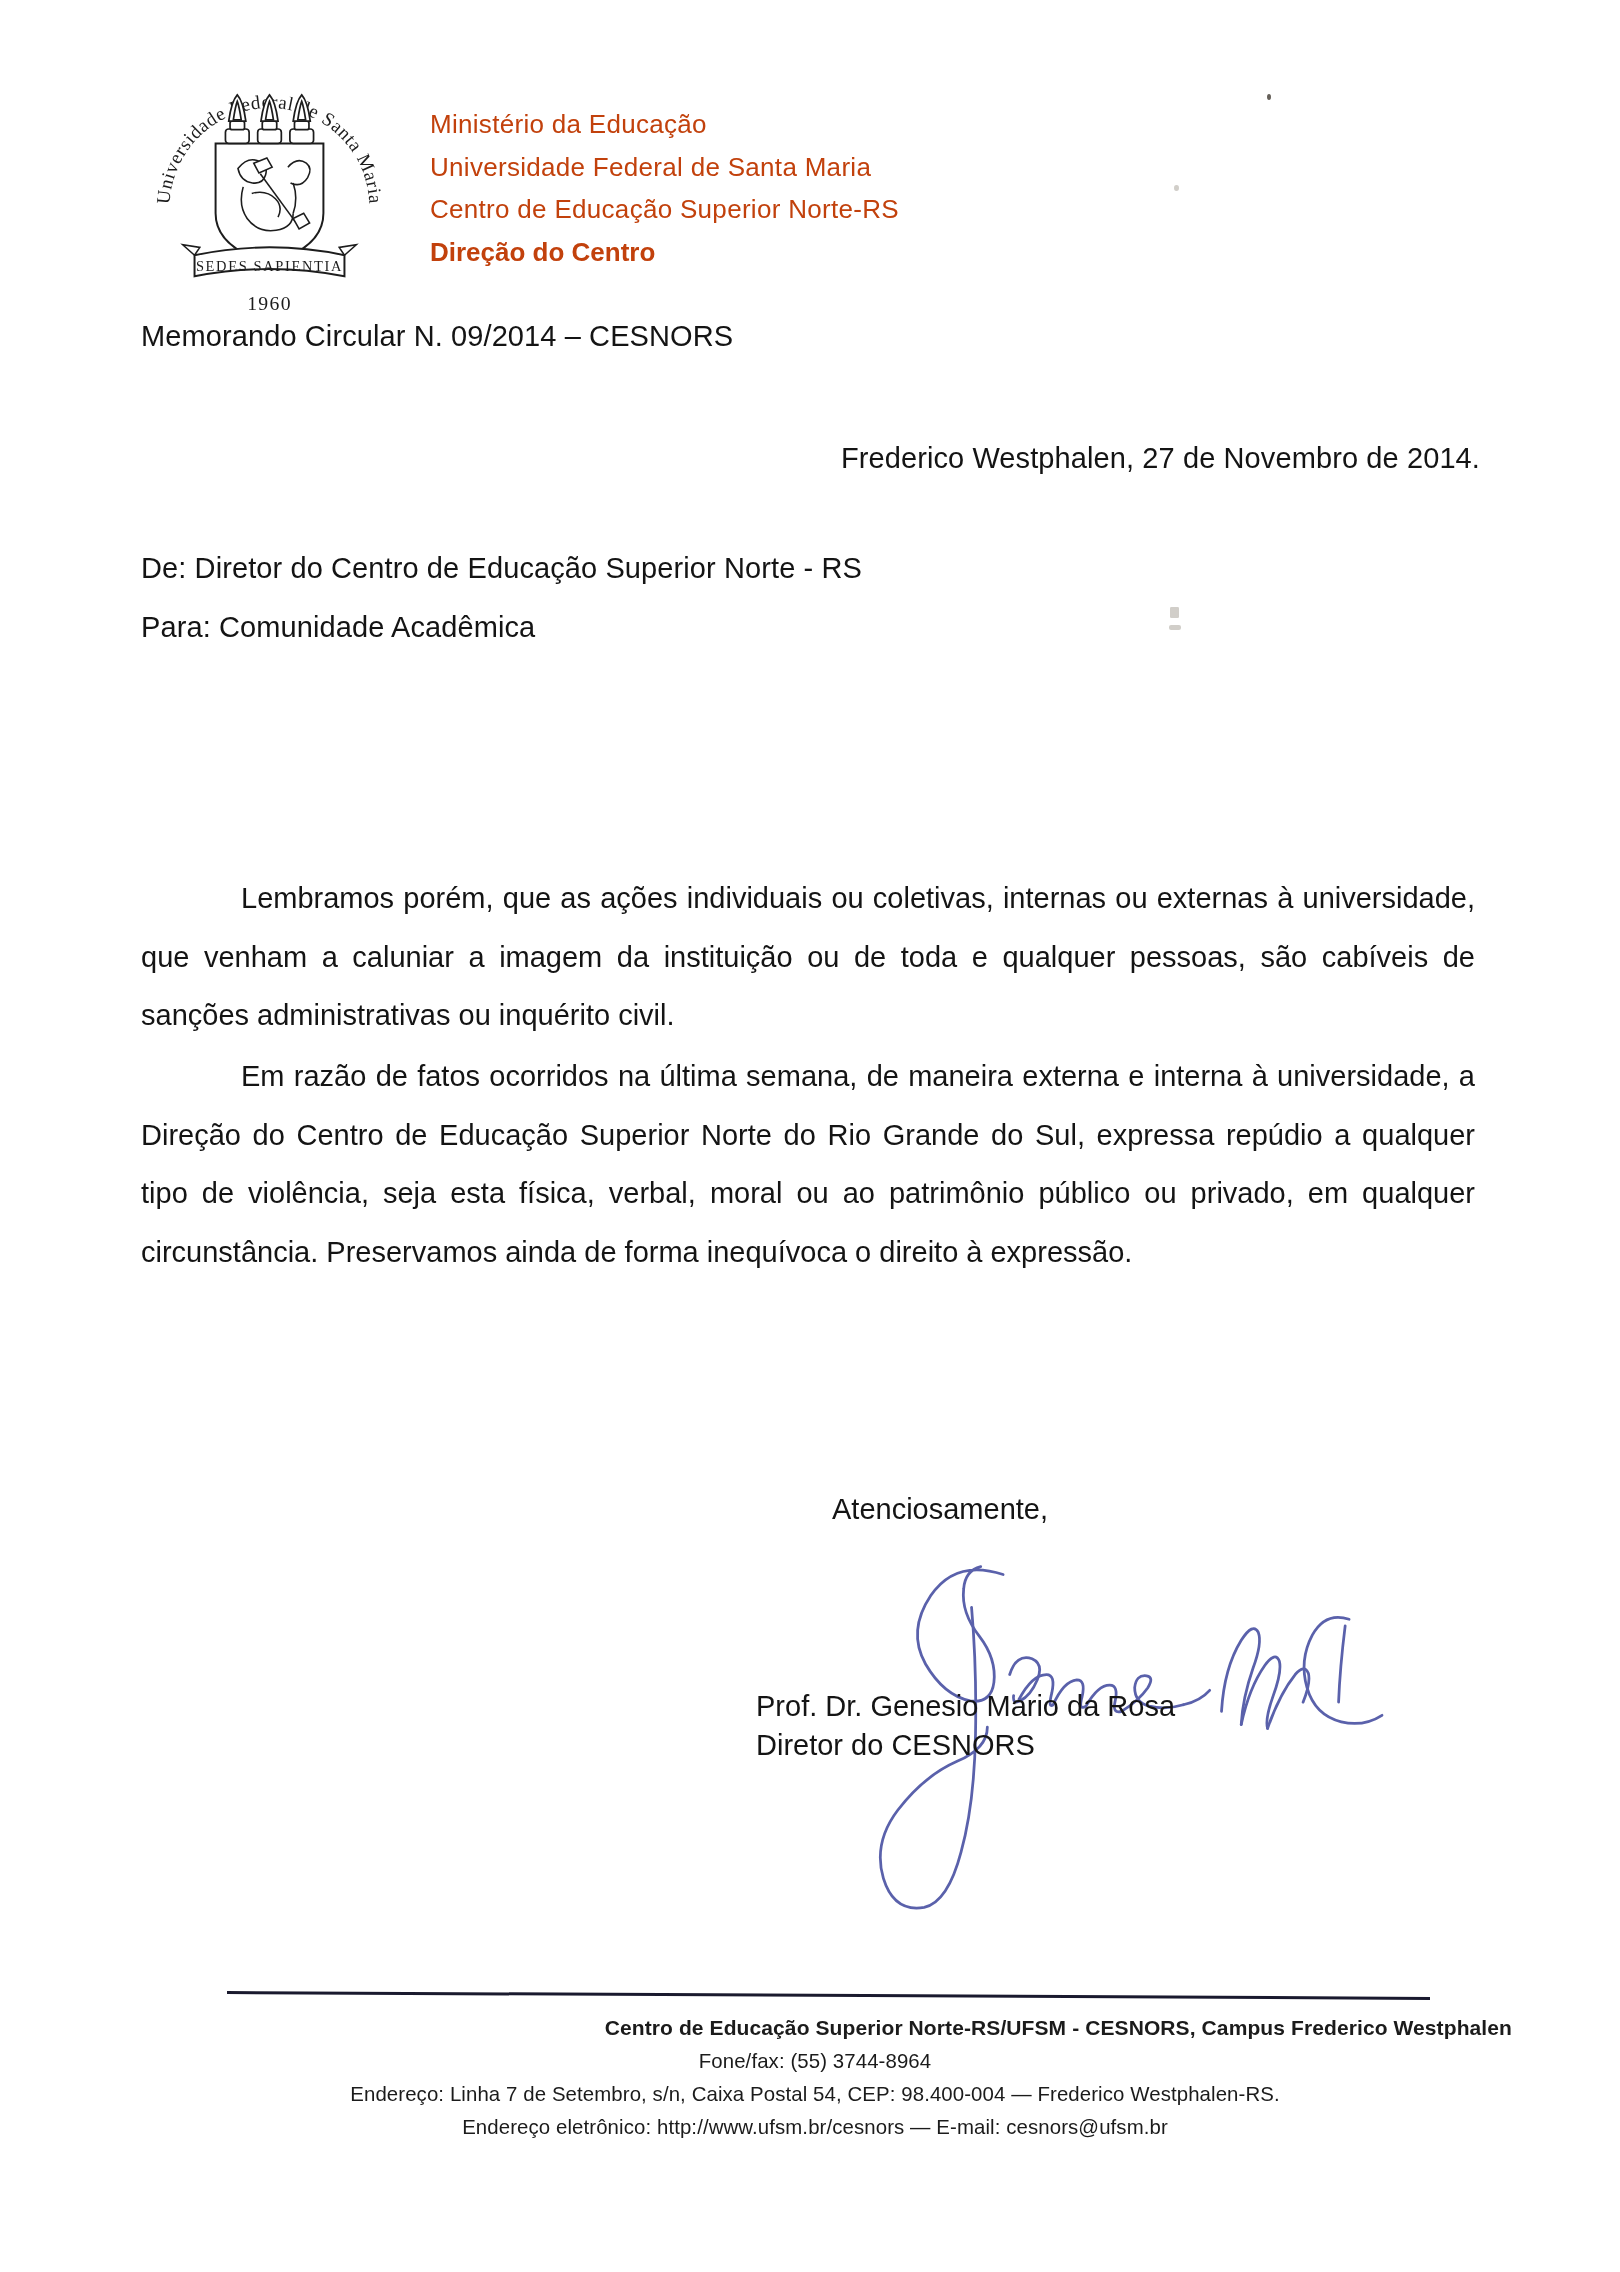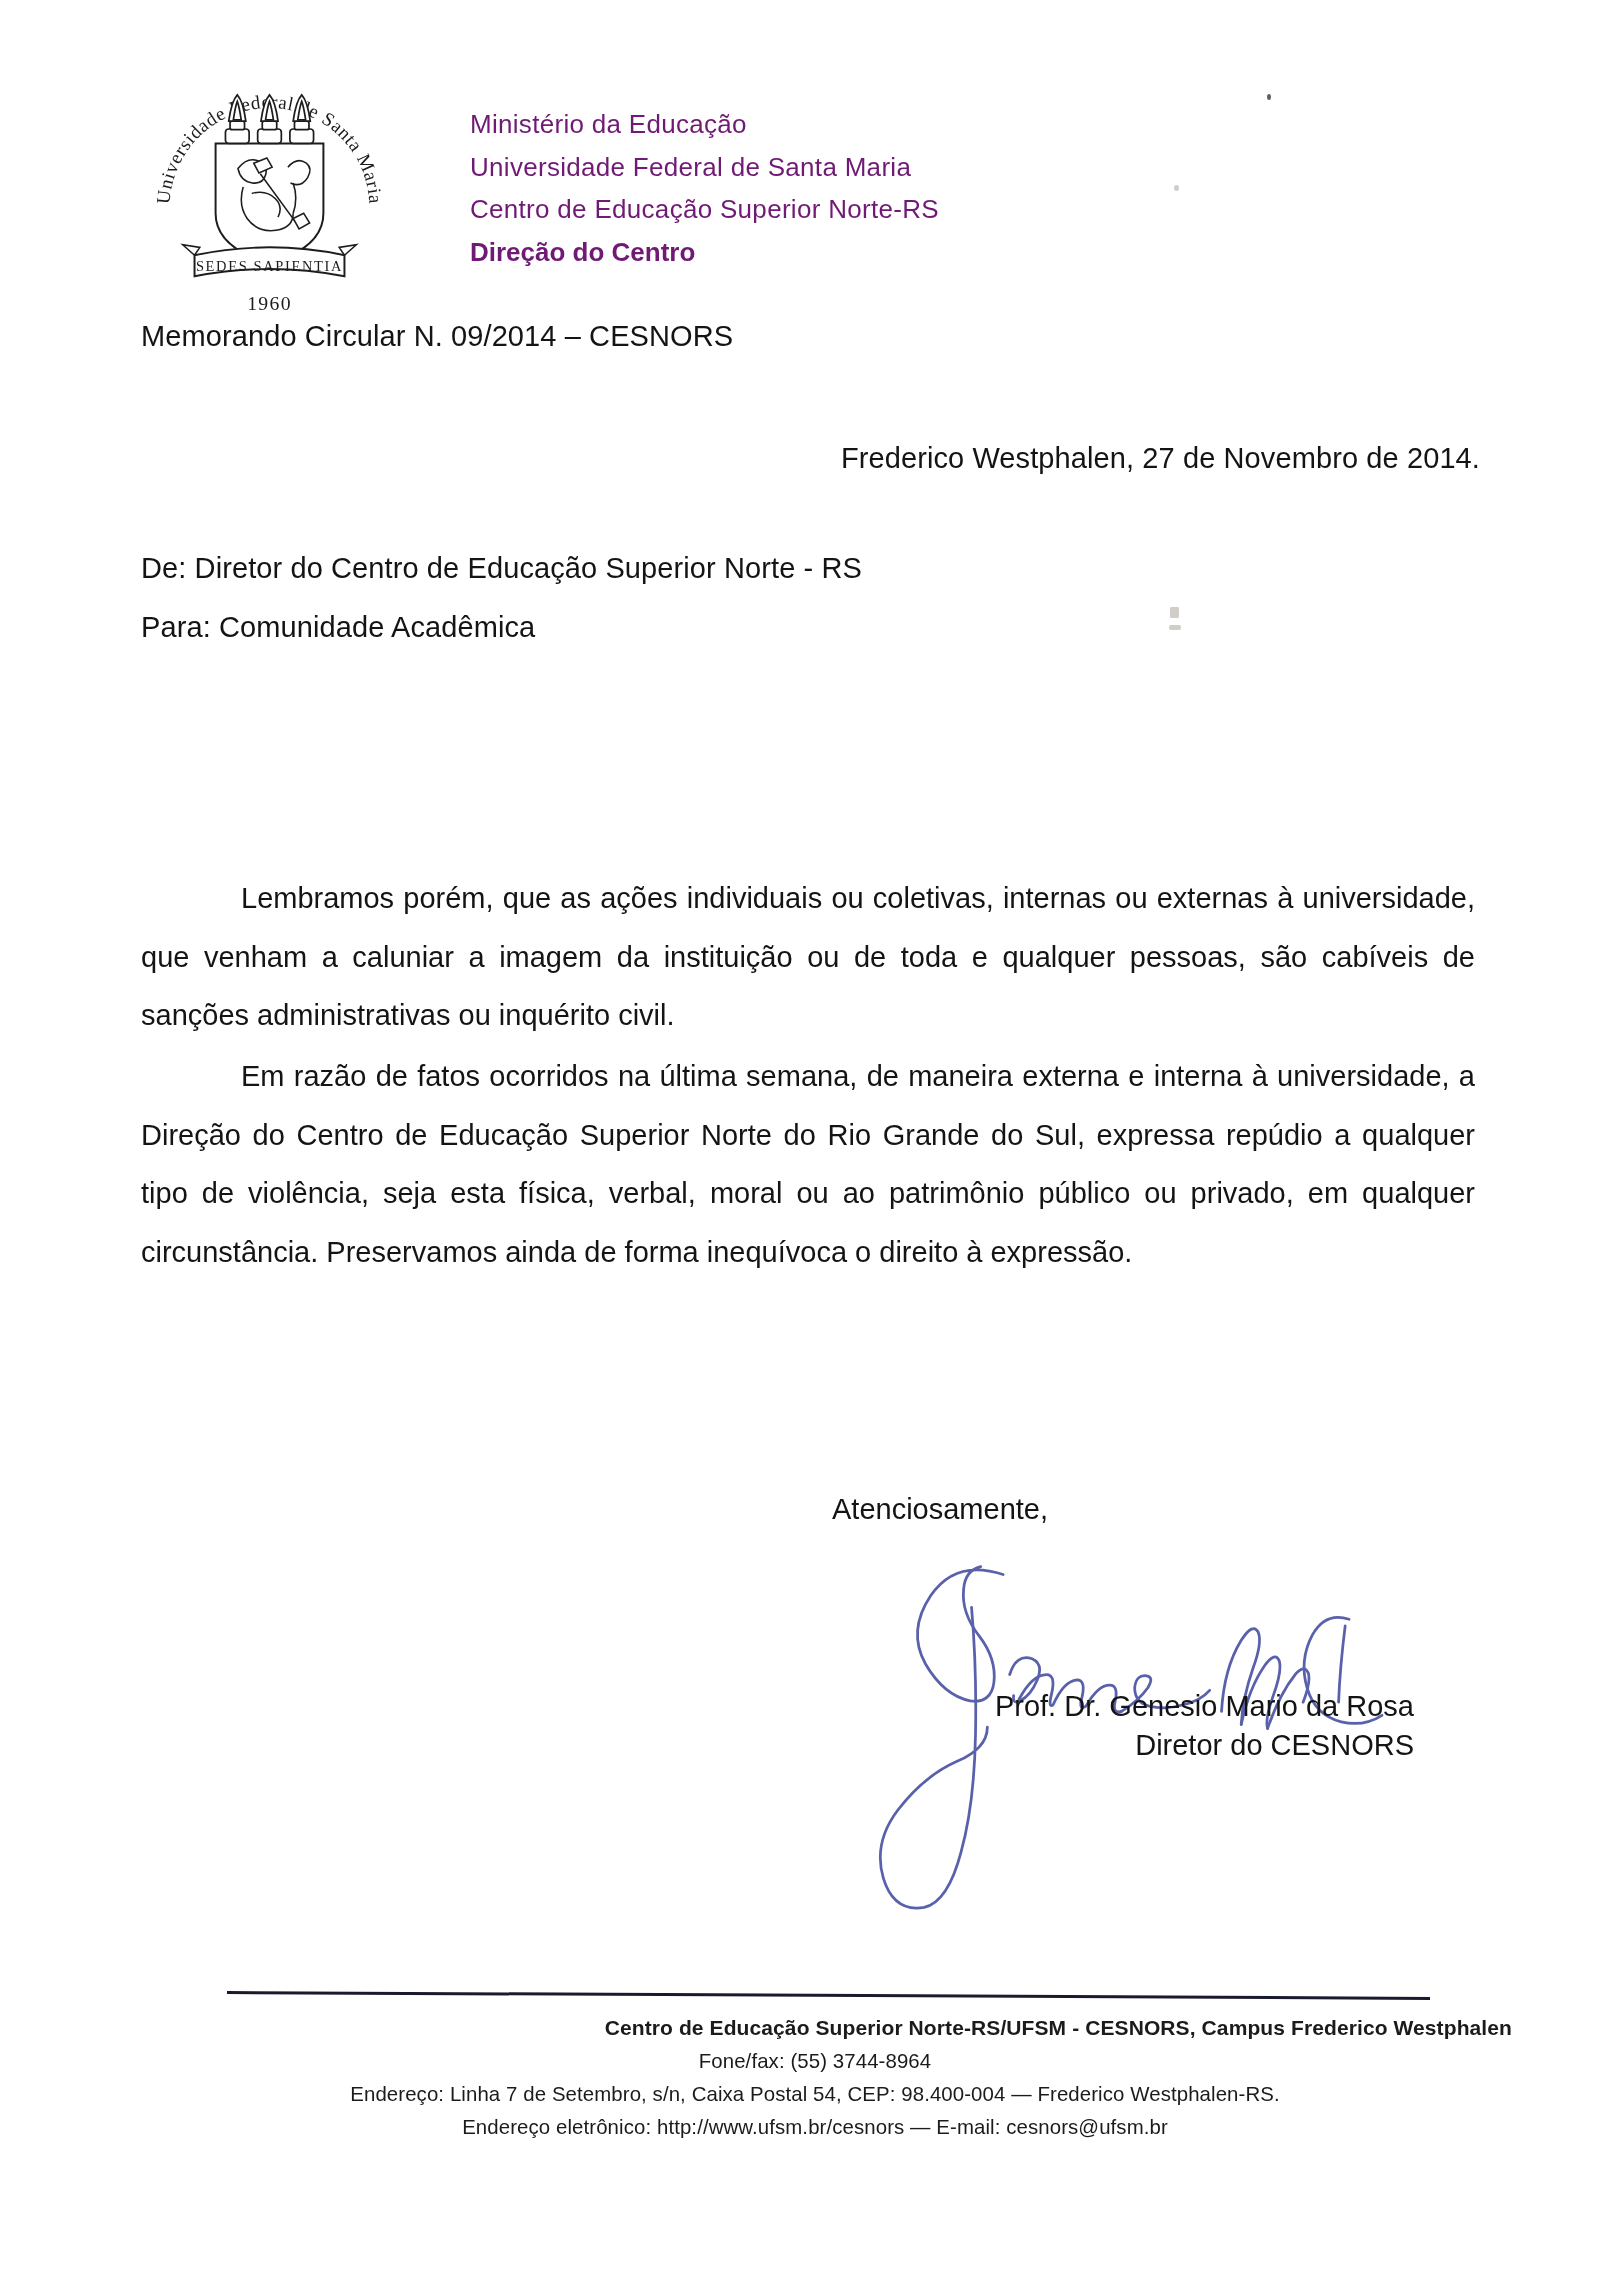--- a/index.html
+++ b/index.html
@@ -44,23 +44,22 @@
   .letterhead-lines {
     padding-top: 47px;
     display: flex;
     flex-direction: column;
     gap: 12px;
   }
   .lh-line {
     font-size: 26px;
     line-height: 1.18;
     letter-spacing: 0.3px;
-    color: #701a75;
+    color: #c2410c;
     white-space: nowrap;
-    margin-left: 40px;
   }
   .lh-line.bold {
     font-weight: bold;
     letter-spacing: 0px;
   }
 
   
   .memo-number {
     position: absolute;
     left: 141px;
@@ -142,21 +141,21 @@
     height: 421px;
     pointer-events: none;
   }
   .signature-ink svg { display: block; width: 592px; height: 421px; }
 
   .signer {
     position: absolute;
     left: 756px;
     top: 1687px;
     width: 658px;
-    text-align: right;
+    text-align: left;
   }
   .signer-line {
     font-size: 29px;
     line-height: 1.34;
     color: #141414;
     white-space: nowrap;
   }
 
   
   .footer-rule {

